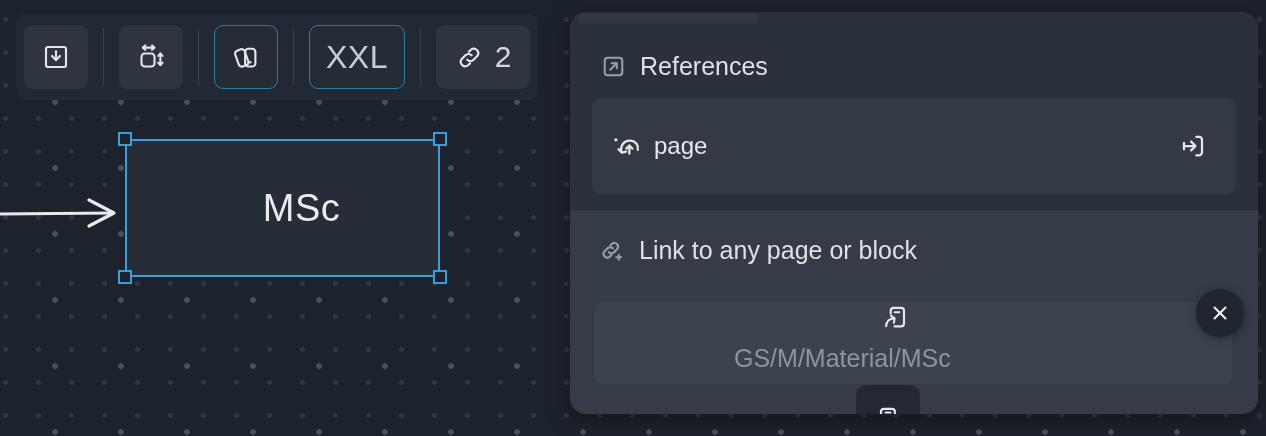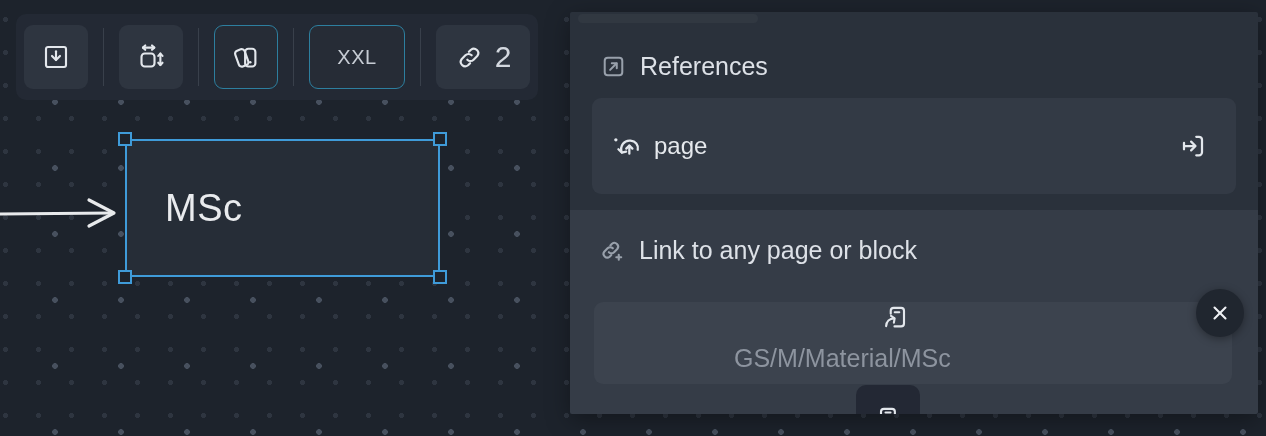--- a/index.html
+++ b/index.html
@@ -14,21 +14,21 @@
       radial-gradient(circle, #2e3540 2.3px, transparent 2.8px);
     background-size:66px 66px, 33px 33px;
     background-position:22px 3px, 22px 3px;
   }
 
   
   .arrow-svg { position:absolute; left:0; top:195; top:195px; pointer-events:none; }
   .shape-box {
     position:absolute; left:125px; top:139px; width:315px; height:138px;
     background:#262d37; border:2.5px solid var(--blue,#3f9bd9);
-    display:flex; align-items:center; padding-left:38px;
+    display:flex; align-items:center; padding-left:38px;justify-content:center;
   }
   .shape-label { color:#e9ebee; font-size:38px; letter-spacing:.5px; }
   .handle {
     position:absolute; width:14px; height:14px; background:#1d232c;
     border:2.5px solid var(--blue,#3f9bd9); z-index:3;
   }
   .h-nw{left:118px;top:132px} .h-ne{left:433px;top:132px}
   .h-sw{left:118px;top:270px} .h-se{left:433px;top:270px}
 
   
@@ -39,27 +39,27 @@
   }
   .tb-btn {
     width:64px; height:64px; border-radius:9px; background:#2e3540;
     display:flex; align-items:center; justify-content:center;
     color:#e3e7ec; cursor:pointer; flex:none;
   }
   .tb-btn.active { background:#262c36; border:1.5px solid var(--teal,#2d7f9f); }
   .tb-btn.wide { width:96px; }
   .tb-btn.links { width:94px; background:#2e3540; gap:11px; }
   .tb-divider { width:1px; height:58px; background:#39404b; margin:0 15px; flex:none; }
-  .xxl { font-size:20px; color:#c6ccd4; letter-spacing:.5px; }
+  .xxl { font-size:32px; color:#c6ccd4; letter-spacing:.5px; }
   .link-count { font-size:30px; color:#d3d8df; }
 
   
   .panel {
     position:absolute; left:570px; top:12px; width:688px; height:402px;
-    border-radius:2px; overflow:hidden;
+    border-radius:16px; overflow:hidden;
     box-shadow:0 6px 24px rgba(0,0,0,.35);
   }
   .panel-top { height:198px; background:#2a313b; position:relative; }
   .panel-sheen { position:absolute; left:8px; top:2px; width:180px; height:9px;
     border-radius:8px; background:rgba(255,255,255,.035); }
   .sec-header {
     position:absolute; left:30px; display:flex; align-items:center; gap:13px;
   }
   .panel-top .sec-header { top:40px; }
   .panel-bottom .sec-header { top:26px; left:28px; }

